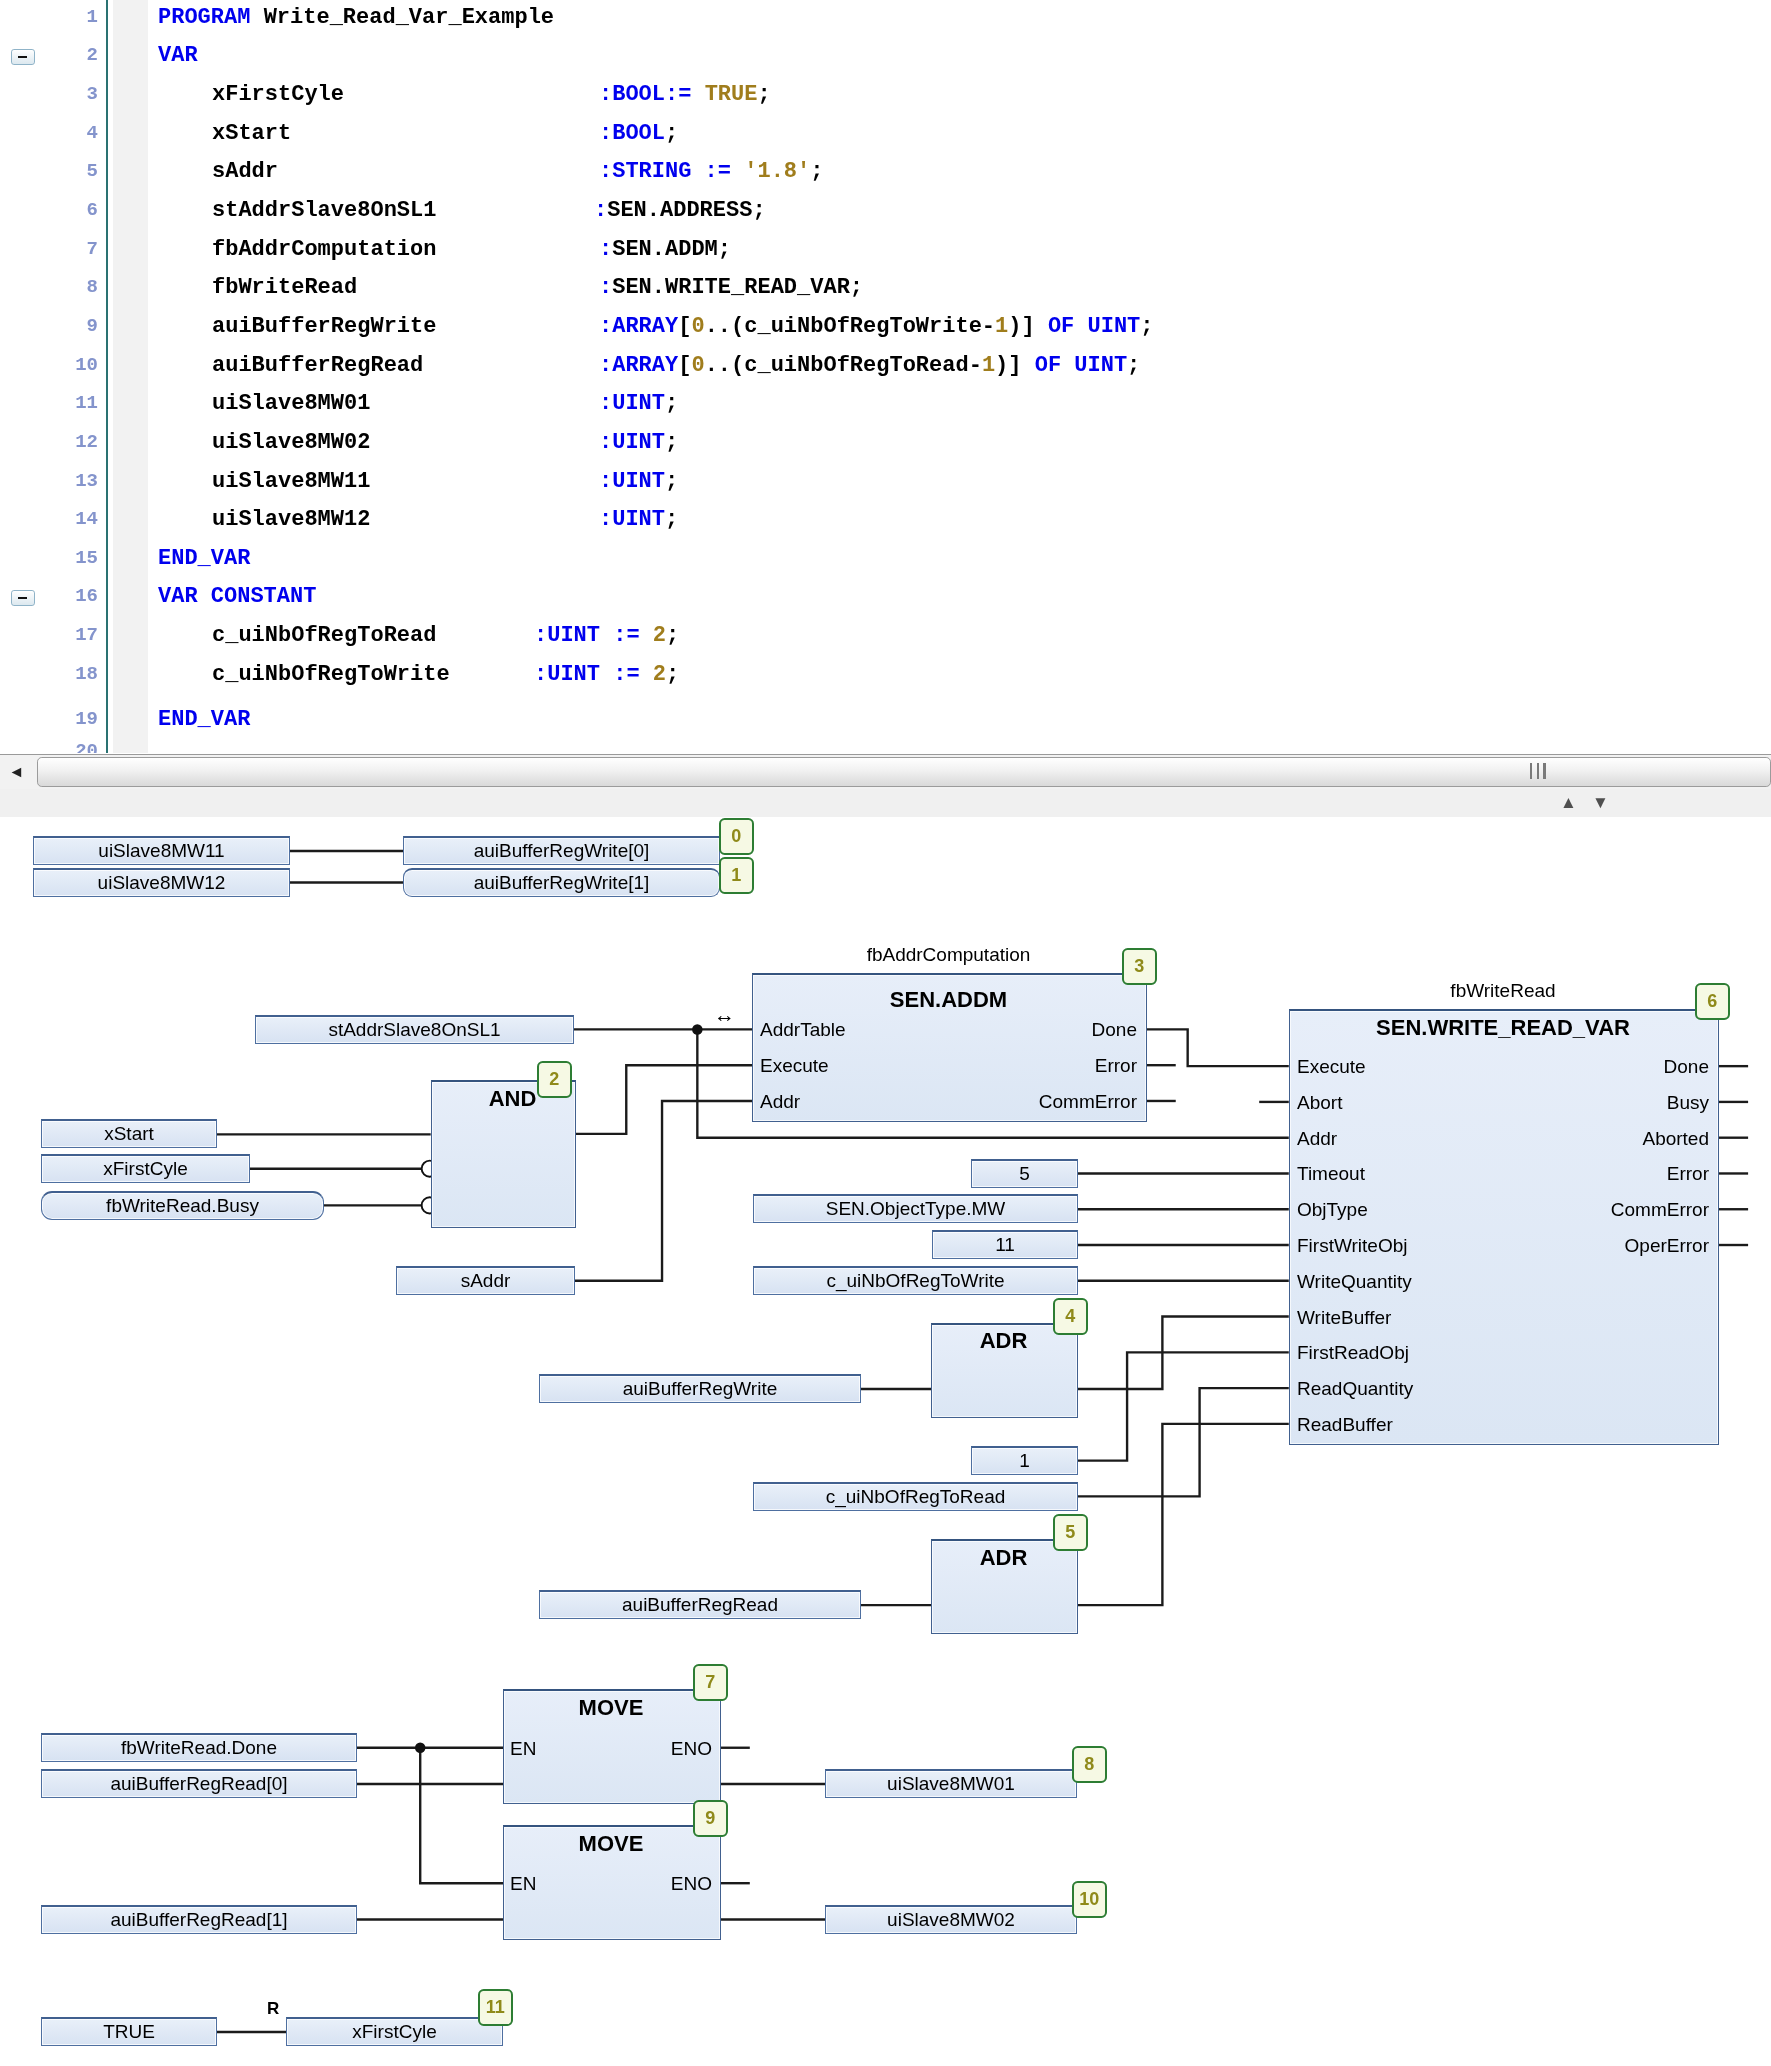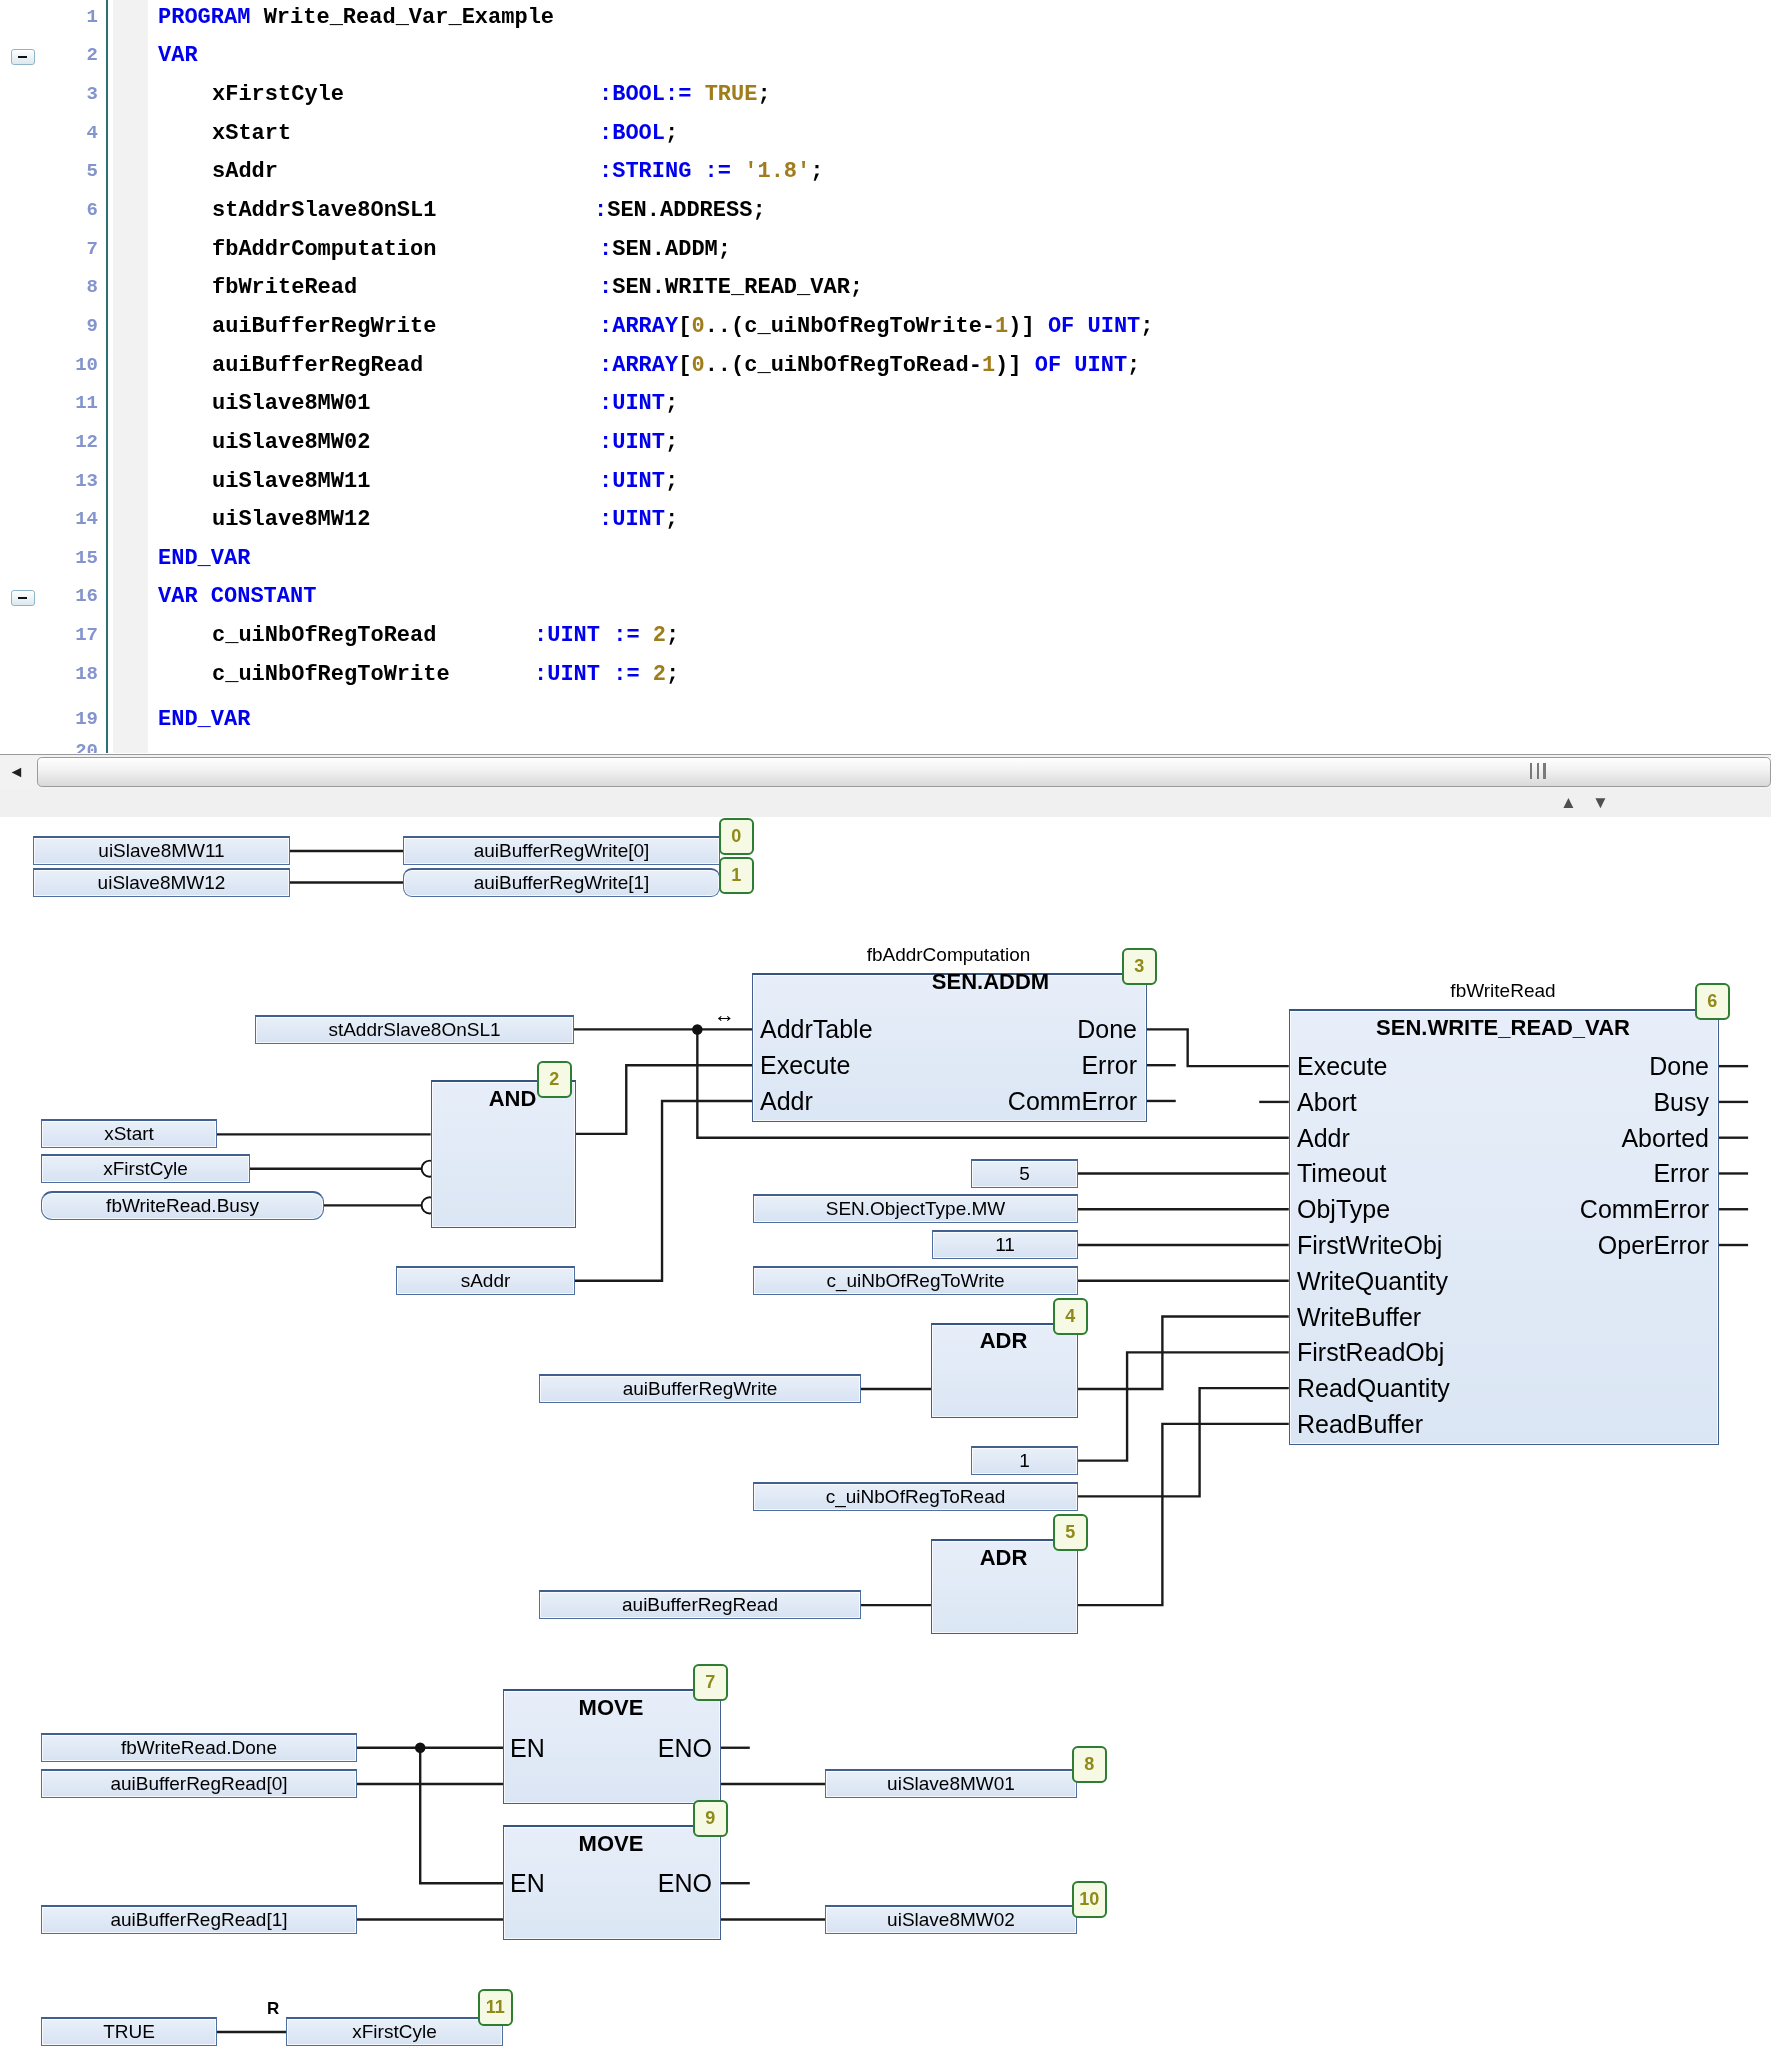--- a/index.html
+++ b/index.html
@@ -32,21 +32,21 @@
   
   #diagram{position:absolute;left:0;top:817px;width:1771px;height:1249px;background:#fff;}
   #wires{position:absolute;left:0;top:-817px;width:1771px;height:2066px;}
   .dbox{position:absolute;height:26px;border:1.9px solid #4e6fa0;border-top:2.9px solid #41608f;
       background:linear-gradient(#e9f0f9,#d7e2f2);box-shadow:inset 0 0 0 1px rgba(255,255,255,.75);
       display:flex;align-items:center;justify-content:center;font-size:19px;color:#000;}
   .dblock{position:absolute;border:1.9px solid #41608f;border-top:2.9px solid #35547f;
       background:linear-gradient(#e7eef9,#dbe6f4);box-shadow:inset 0 0 0 1px rgba(255,255,255,.7);}
   .bheader{position:absolute;text-align:center;font-weight:bold;font-size:22px;color:#000;}
   .btitle{position:absolute;text-align:center;font-size:19px;color:#000;}
-  .pin{position:absolute;font-size:25px;color:#000;height:25px;line-height:25px;}
+  .pin{position:absolute;font-size:19px;color:#000;height:25px;line-height:25px;}
   .pin-r{text-align:right;}
   .badge{position:absolute;width:30.5px;height:33px;background:#f6f9e4;border:2.4px solid #2d7d33;border-radius:5.7px;
       display:flex;align-items:center;justify-content:center;font-weight:bold;font-size:18px;color:#8f8a1a;}
   .misc-label{position:absolute;color:#000;font-weight:bold;}
 </style>
 </head>
 <body>
 
 <div id="canvas">
 
@@ -222,21 +222,21 @@
 
     <div class="dbox" style="left:33px;top:19px;width:255px;">uiSlave8MW11</div>
     <div class="dbox" style="left:33px;top:51px;width:255px;">uiSlave8MW12</div>
     <div class="dbox" style="left:403px;top:19px;width:315px;">auiBufferRegWrite[0]</div>
     <div class="dbox" style="left:403px;top:51px;width:315px;border-radius:9px;">auiBufferRegWrite[1]</div>
     <div class="badge" style="left:719px;top:1px;">0</div>
     <div class="badge" style="left:719px;top:40px;">1</div>
 
     <div class="btitle" style="left:752px;top:127px;width:393px;">fbAddrComputation</div>
     <div class="dblock" style="left:752px;top:156px;width:393px;height:146px;"></div>
-    <div class="bheader" style="left:752px;top:152px;width:393px;margin-left:42px;">SEN.ADDM</div>
+    <div class="bheader" style="left:752px;top:170px;width:393px;">SEN.ADDM</div>
     <div class="badge" style="left:1122px;top:131px;">3</div>
     <div class="misc-label" style="left:714px;top:186px;font-size:21px;">↔</div>
     <div class="pin" style="left:760px;top:200px;">AddrTable</div>
     <div class="pin" style="left:760px;top:236px;">Execute</div>
     <div class="pin" style="left:760px;top:272px;">Addr</div>
     <div class="pin pin-r" style="right:634px;top:200px;">Done</div>
     <div class="pin pin-r" style="right:634px;top:236px;">Error</div>
     <div class="pin pin-r" style="right:634px;top:272px;">CommError</div>
 
     <div class="btitle" style="left:1289px;top:163px;width:428px;">fbWriteRead</div>

